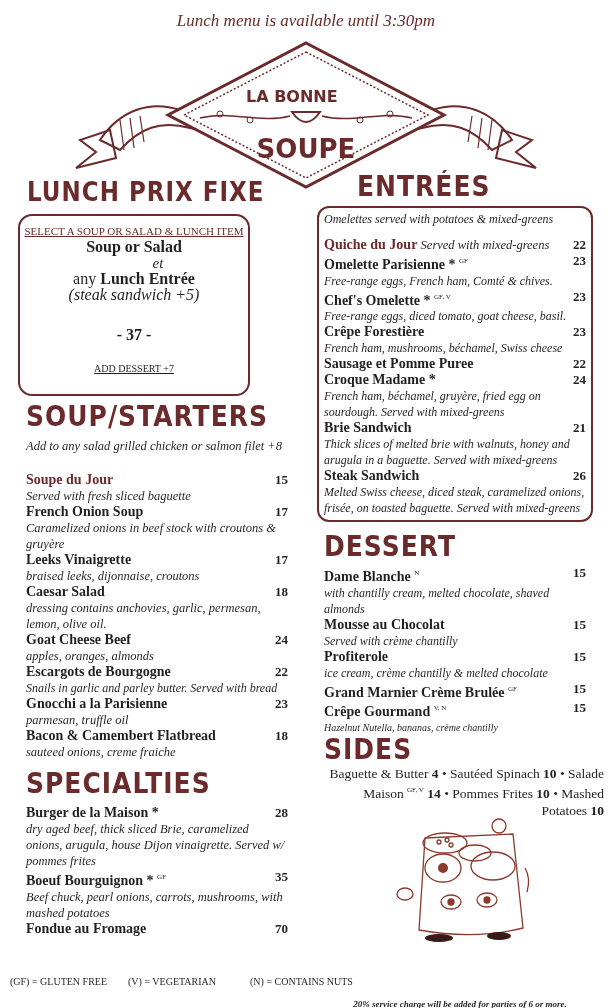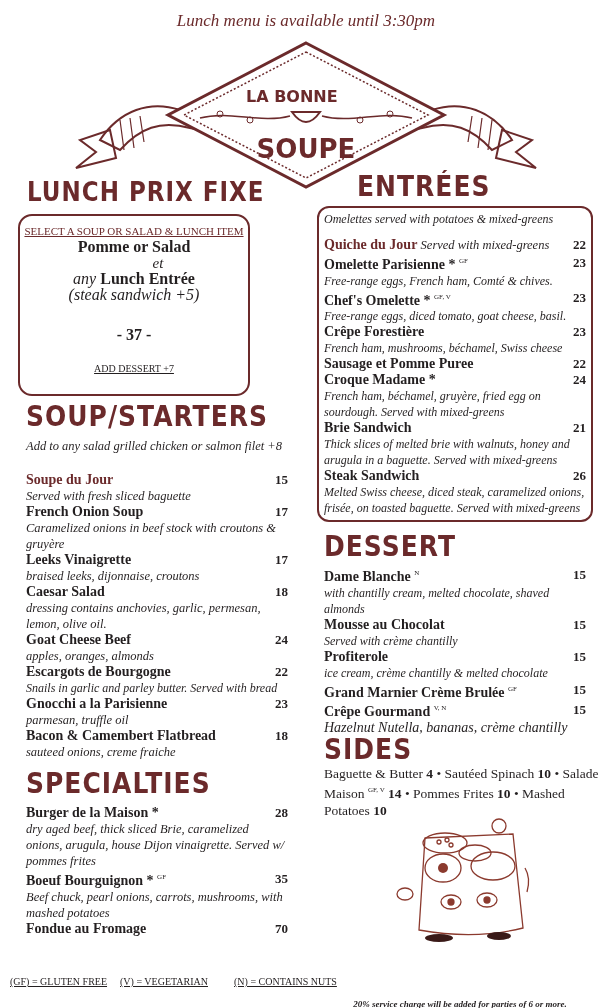--- a/index.html
+++ b/index.html
@@ -23,48 +23,48 @@
 
   .prix-box {
     position: absolute; left: 18px; top: 214px; width: 232px; height: 182px;
     border: 2px solid #6b2a2b; border-radius: 14px; text-align: center;
     font-family: "Liberation Serif", serif;
   }
   .prix-box .select { margin-top: 9px; font-size: 11px; color: #6b2a2b; text-decoration: underline; }
   .prix-box .line1 { font-size: 16px; font-weight: bold; margin-top: 1px; }
   .prix-box .et { font-size: 15px; font-style: italic; margin-top: -1px; padding-left: 48px; }
   .prix-box .line3 { font-size: 16px; margin-top: -2px; }
-  .prix-box .line3 .any { font-style: italic; }
+  .prix-box .line3 .any { }
   .prix-box .line3 .bold { font-weight: bold; }
   .prix-box .line4 { font-size: 16px; font-style: italic; margin-top: -2px; }
   .prix-box .price { font-size: 16px; font-weight: bold; margin-top: 22px; }
   .prix-box .dessert { font-size: 10px; text-decoration: underline; margin-top: 19px; color: #231f20; }
 
   .list { position: absolute; font-family: "Liberation Serif", serif; }
-  .item { display: flex; justify-content: space-between; align-items: center; }
+  .item { display: flex; justify-content: space-between; align-items: flex-start; }
   .item .name { font-weight: bold; font-size: 14px; line-height: 16px; }
   .item .name sup { font-weight: normal; font-size: 7px; }
   .item .name .inline-desc { font-weight: normal; font-style: italic; font-size: 12.5px; }
   .item .price { font-weight: bold; font-size: 13px; }
   .desc { font-style: italic; font-size: 12.5px; line-height: 16px; }
   .note { font-style: italic; font-size: 12.5px; }
 
   .entrees-box {
     position: absolute; left: 317px; top: 206px; width: 276px; height: 316px;
     border: 2px solid #6b2a2b; border-radius: 12px;
   }
 
-  .sides-text { position: absolute; left: 324px; top: 765px; width: 280px; font-family: "Liberation Serif", serif; font-size: 13.5px; line-height: 17px; }
+  .sides-text { position: absolute; left: 324px; top: 765px; width: 280px; font-family: "Liberation Serif", serif; font-size: 13.5px; line-height: 17px; text-align: right; }
   .sides-text b { font-weight: bold; }
   .sides-text sup { font-size: 7px; }
 
   .illustration { position: absolute; left: 395px; top: 818px; width: 150px; height: 130px; }
 
   .footer-notes { position: absolute; left: 310px; top: 998px; width: 300px; text-align: center; font-family: "Liberation Serif", serif; font-style: italic; font-size: 9px; line-height: 12px; font-weight: bold; }
-  .legend { position: absolute; left: 10px; top: 976px; font-family: "Liberation Serif", serif; font-size: 10px; display: flex; gap: 8px; text-decoration: underline; }
+  .legend { position: absolute; left: 10px; top: 976px; font-family: "Liberation Serif", serif; font-size: 10px; display: flex; gap: 16px; }
   .legend span { display: inline-block; }
 </style>
 </head>
 <body>
 
 <div class="tagline">Lunch menu is available until 3:30pm</div>
 
 <div class="logo">
   <svg viewBox="0 0 492 150">
 
@@ -87,21 +87,21 @@
     <circle cx="160" cy="74" r="3" fill="none" stroke="#6b2a2b"></circle>
     <circle cx="190" cy="80" r="3" fill="none" stroke="#6b2a2b"></circle>
     <circle cx="300" cy="80" r="3" fill="none" stroke="#6b2a2b"></circle>
     <circle cx="330" cy="74" r="3" fill="none" stroke="#6b2a2b"></circle>
   </svg>
 </div>
 
 <div class="section-title" style="left:27px; top:177px; font-size:23px;">LUNCH PRIX FIXE</div>
 <div class="prix-box">
   <div class="select">SELECT A SOUP OR SALAD &amp; LUNCH ITEM</div>
-  <div class="line1">Pomme or Salad</div>
+  <div class="line1">Soup or Salad</div>
   <div class="et">et</div>
   <div class="line3">
     <span class="any">any</span>
     <span class="bold">Lunch Entrée</span>
   </div>
   <div class="line4">(steak sandwich +5)</div>
   <div class="price">- 37 -</div>
   <div class="dessert">ADD DESSERT +7</div>
 </div>
 
@@ -232,21 +232,21 @@
     </div>
   <div class="desc" style="font-size:12px">ice cream, crème chantilly  &amp; melted chocolate</div>
   <div class="item">
       <span class="name"><span>Grand Marnier Crème Brulée</span> <sup>GF</sup></span>
       <span class="price">15</span>
     </div>
   <div class="item">
       <span class="name"><span>Crêpe Gourmand</span> <sup>V, N</sup></span>
       <span class="price">15</span>
     </div>
-  <div class="desc" style="font-size:14px">Hazelnut Nutella, bananas, crème chantilly</div>
+  <div class="desc" style="font-size:10px">Hazelnut Nutella, bananas, crème chantilly</div>
 </div>
 
 <div class="section-title" style="left:324px; top:733px; font-size:25px;">SIDES</div>
 <div class="sides-text">
   <span>Baguette &amp; Butter</span> <b>4</b> <span>•</span>
   <span>Sautéed Spinach</span> <b>10</b> <span>•</span>
   <span>Salade Maison</span> <sup>GF, V</sup> <b>14</b> <span>•</span>
   <span>Pommes Frites</span> <b>10</b> <span>•</span>
   <span>Mashed Potatoes</span> <b>10</b>
 </div>

